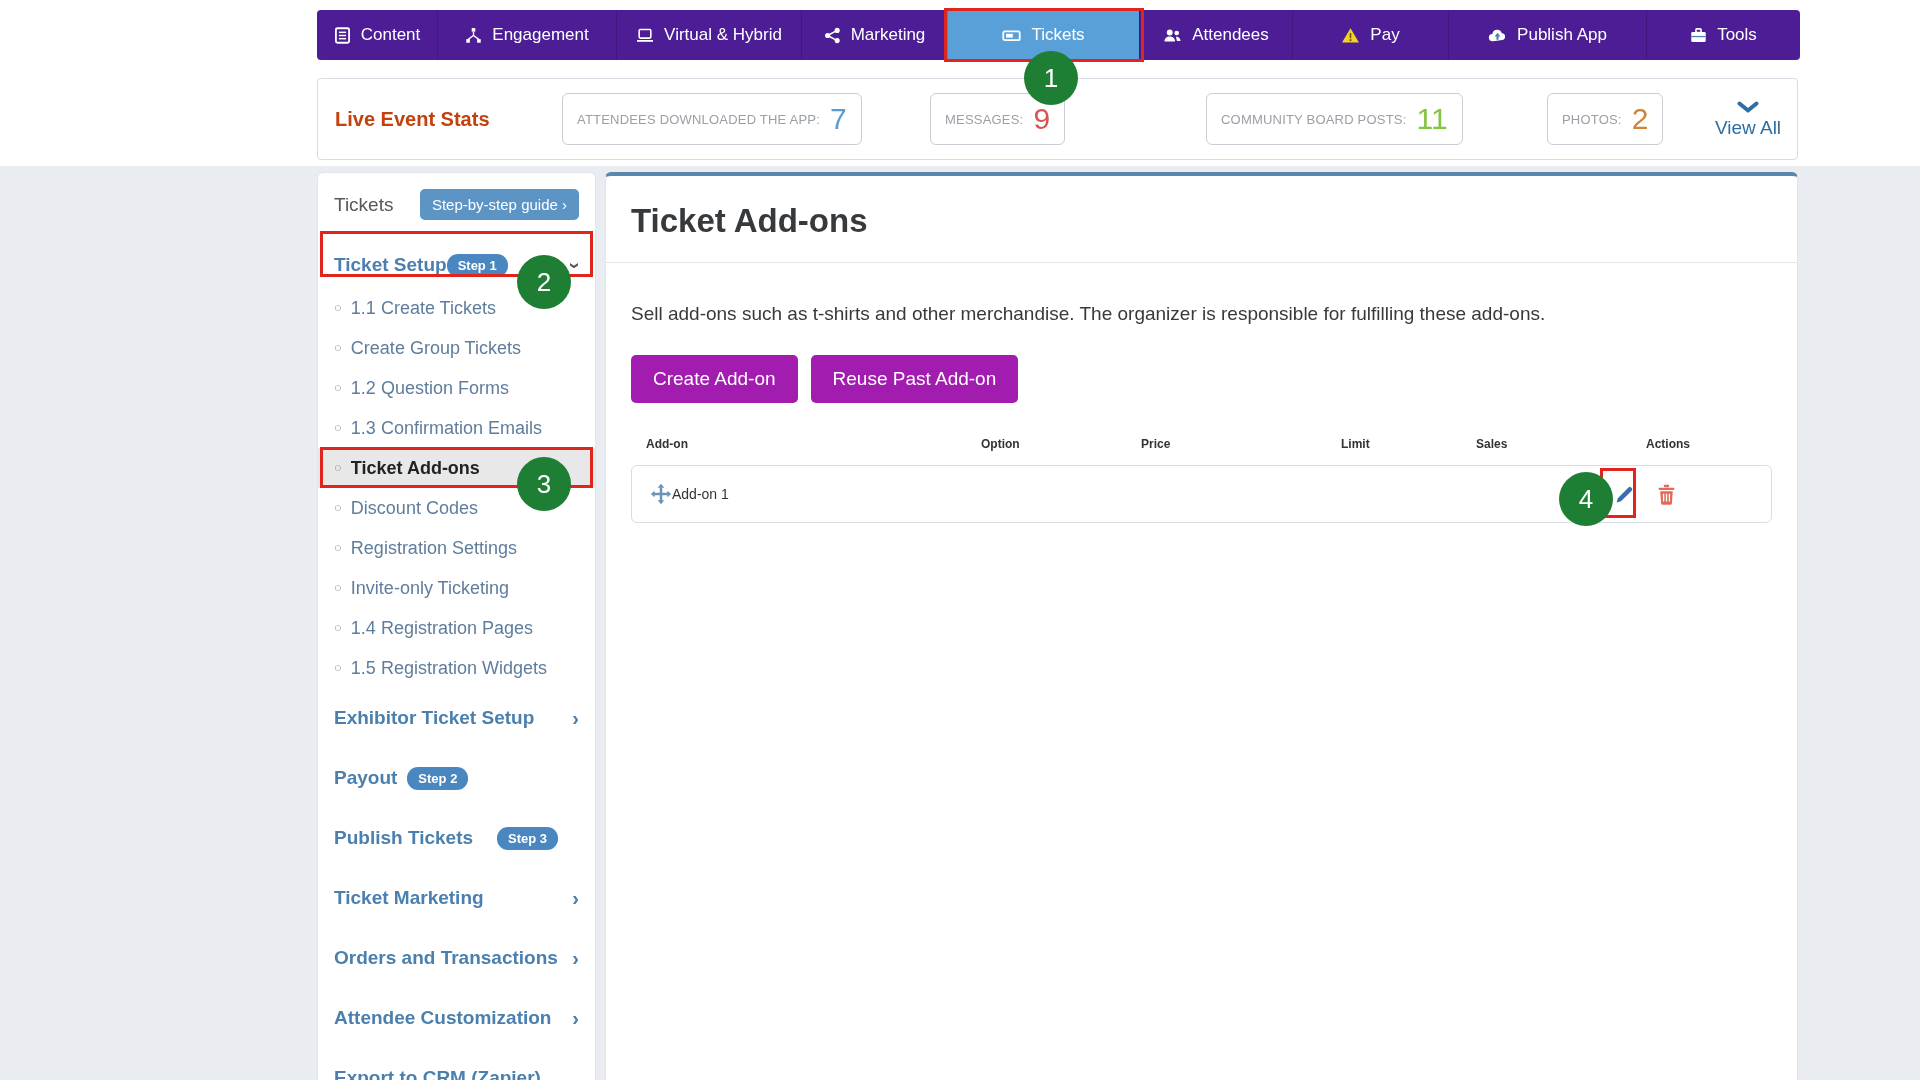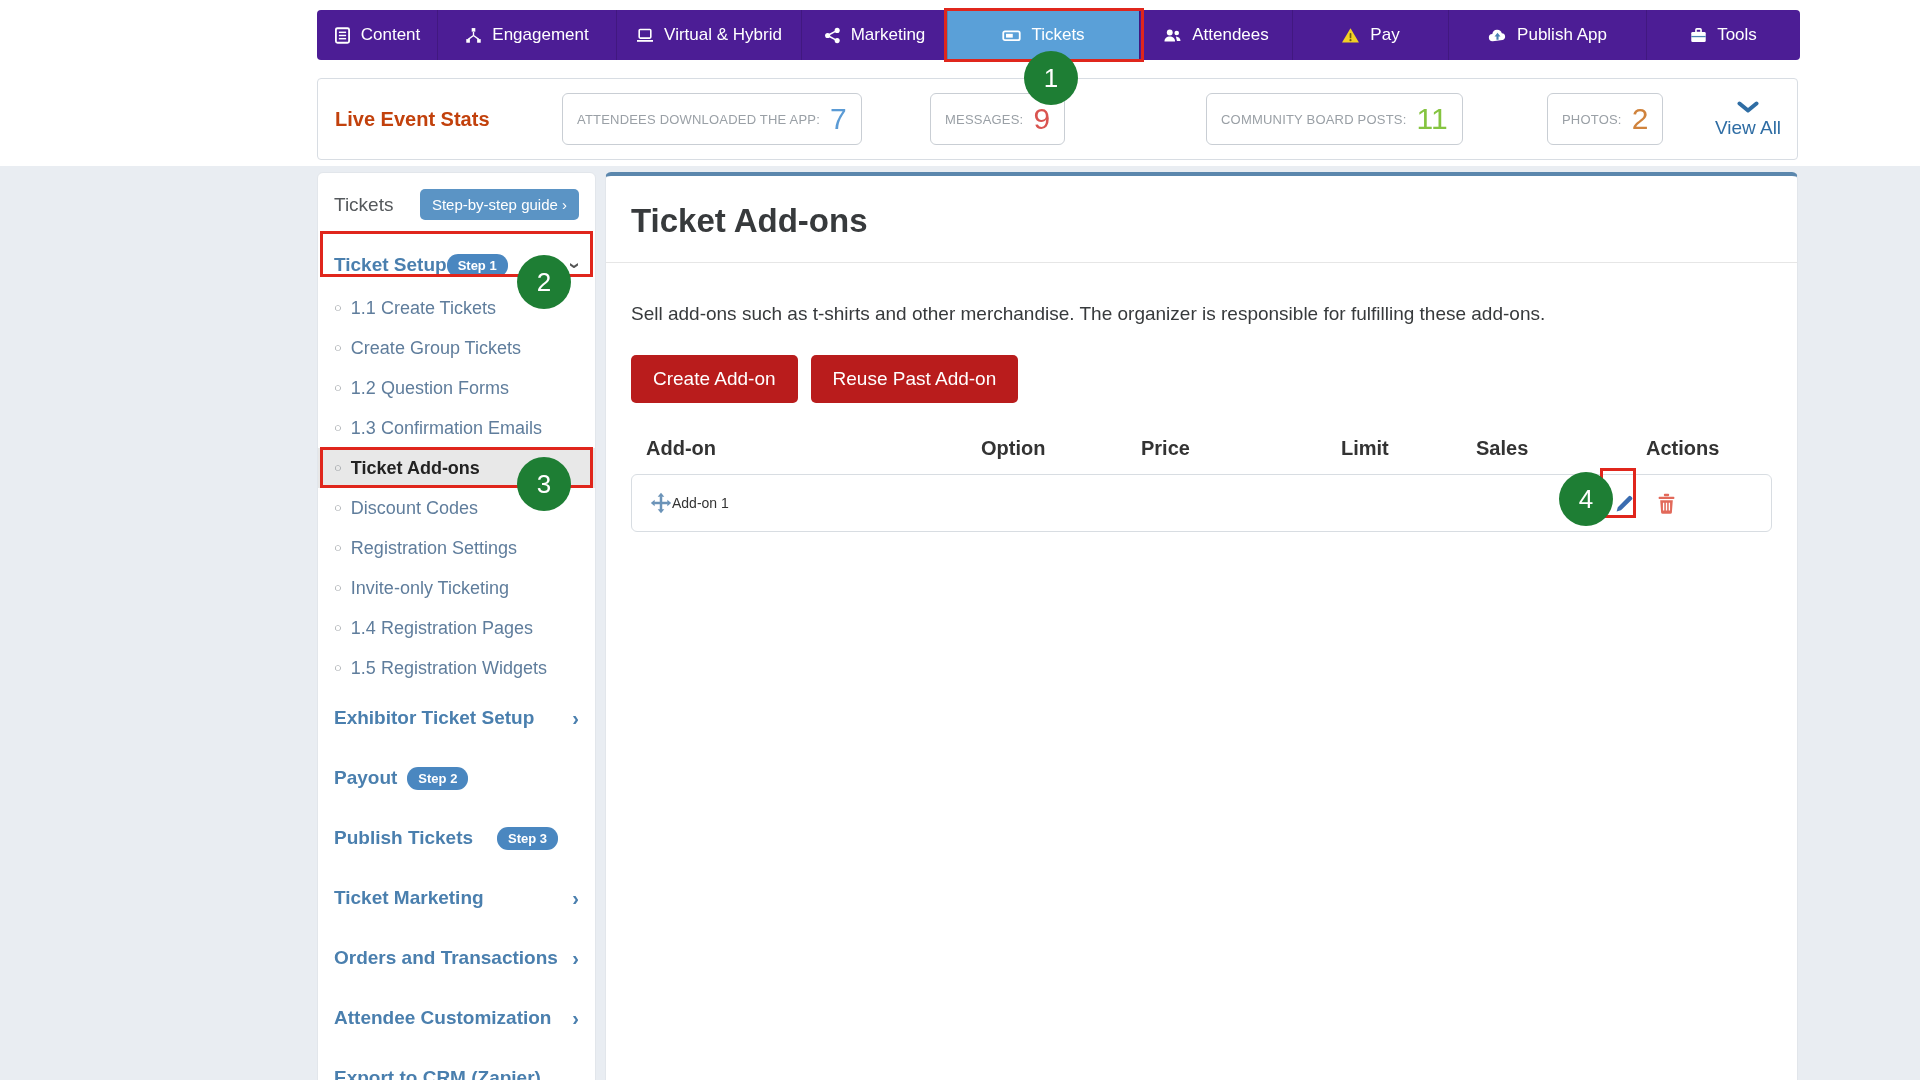--- a/index.html
+++ b/index.html
@@ -44,23 +44,23 @@
   .section-row { display:flex; align-items:center; height:60px; padding:0 16px; font-size:19px; font-weight:bold; color:#4a7fae; cursor:pointer; }
   .chev-r { margin-left:auto; color:#4a7fae; font-size:20px; font-weight:bold; }
   .chev-r::before { content:"\203A"; }
 
   
   .main-card { position:absolute; left:605px; top:172px; width:1193px; height:920px; background:#fff; border:1px solid #e2e6eb; border-top:4px solid #5b87ad; border-radius:6px; }
   .main-title { font-size:33px; color:#373a3c; padding:26px 25px 22px 25px; }
   .main-divider { height:1px; background:#e6e6e6; }
   .main-desc { font-size:19px; color:#373a3c; padding:40px 25px 0 25px; }
   .btn-row { display:flex; gap:13px; padding:30px 25px 0 25px; }
-  .blue-btn { background:#b91c1c; color:#fff; border:none; border-radius:5px; font-size:19px; padding:13px 22px; cursor:pointer; font-family:"Liberation Sans",sans-serif; }
+  .blue-btn { background:#a21caf; color:#fff; border:none; border-radius:5px; font-size:19px; padding:13px 22px; cursor:pointer; font-family:"Liberation Sans",sans-serif; }
   .table-head { display:grid; grid-template-columns:335px 160px 200px 135px 170px 1fr; padding:34px 25px 0 25px; }
-  .th { font-size:20px; font-weight:bold; color:#333; padding-left:15px; }
+  .th { font-size:12px; font-weight:bold; color:#333; padding-left:15px; }
   .addon-row { margin:14px 25px 0 25px; height:58px; border:1px solid #d8dde2; border-radius:6px; background:#fff; display:flex; align-items:center; padding:0 18px; }
   .addon-name { font-size:14px; color:#333; }
   .row-actions { margin-left:auto; margin-right:77px; display:flex; align-items:center; gap:22px; }
   .icon-btn { cursor:pointer; display:flex; align-items:center; }
 
   
   .annot { position:absolute; pointer-events:none; }
   .annot-box { border:3px solid #e0261c; }
   .annot-circle { width:54px; height:54px; border-radius:50%; background:#1e7e34; color:#fff; font-size:26px; display:flex; align-items:center; justify-content:center; }
 </style>

